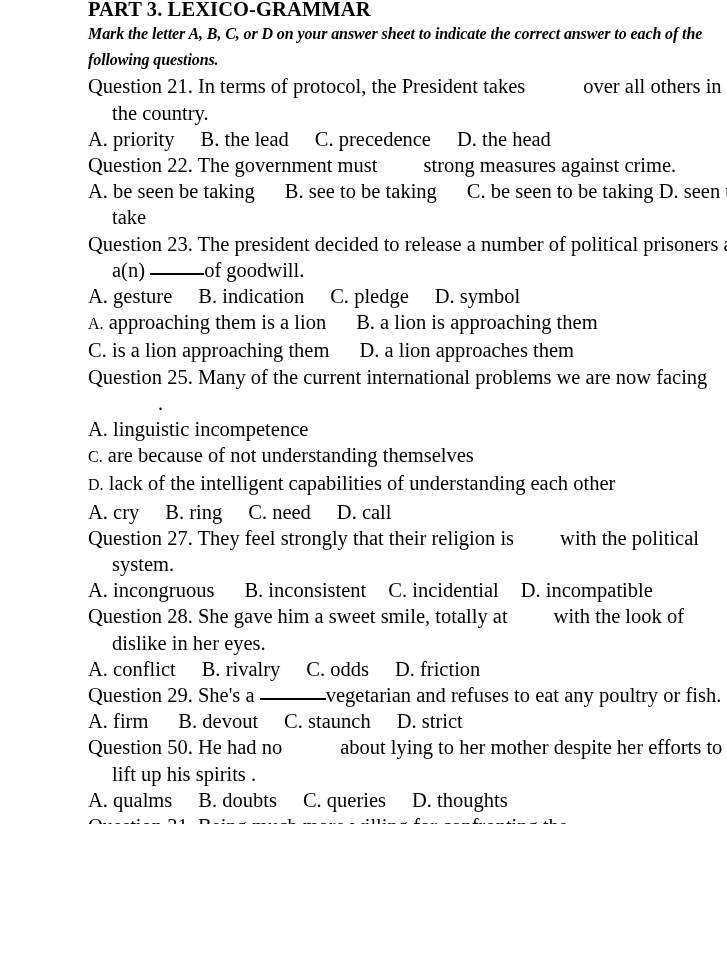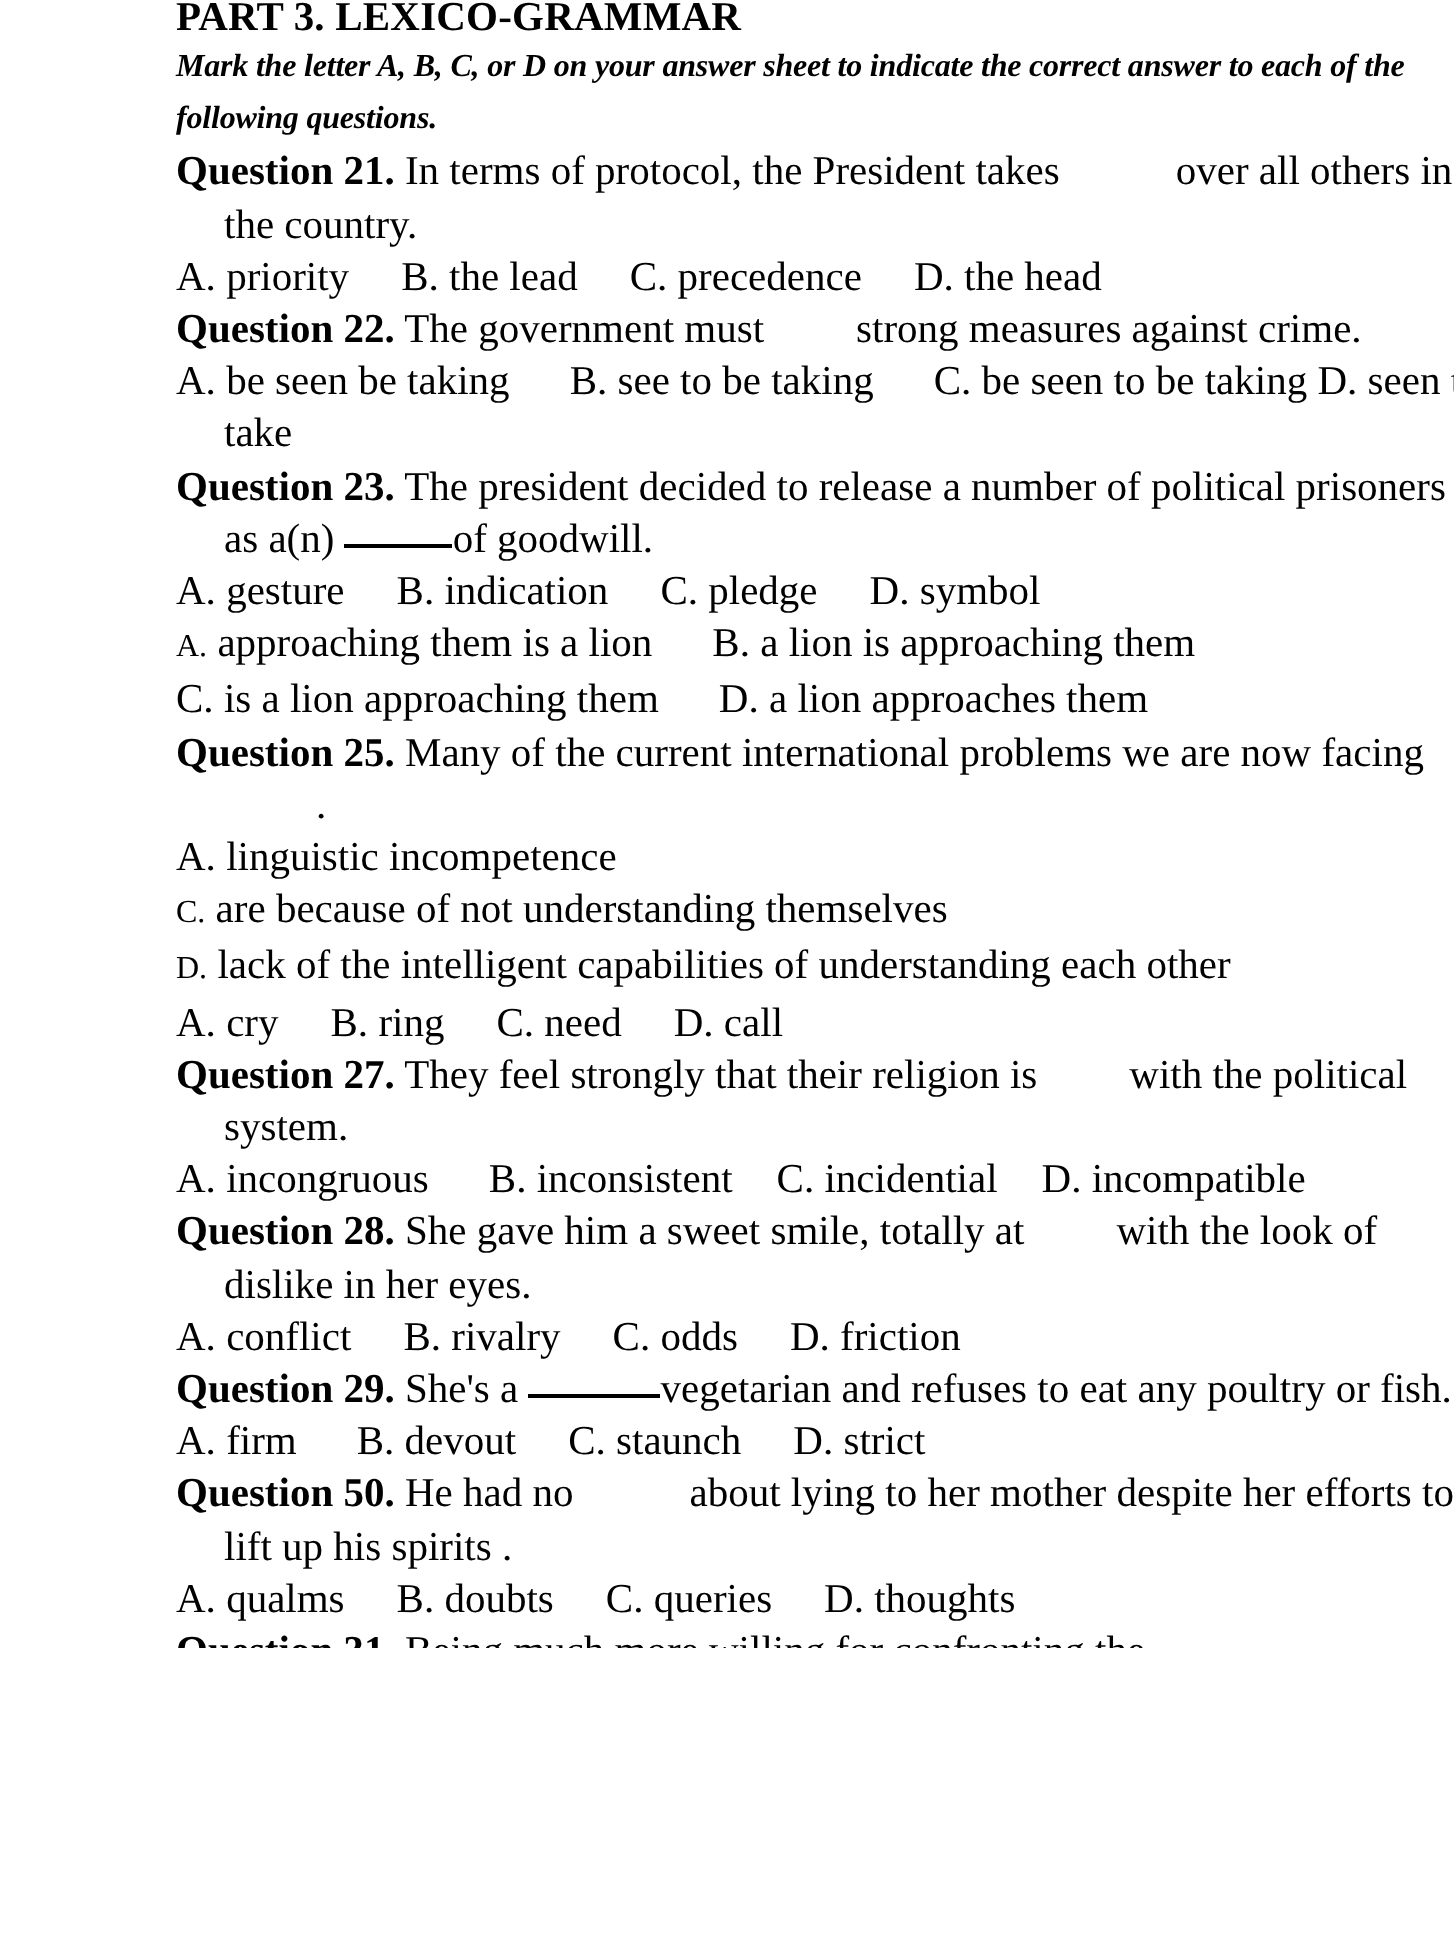--- a/index.html
+++ b/index.html
@@ -50,21 +50,21 @@
 
   
   .q-block {
     font-size: 20.5px;
     line-height: 26.2px;
     padding-left: 24px;
     text-indent: -24px;
     max-width: 660px;
   }
   .q-label {
-    font-weight: bold;
+    font-weight: normal;
   }
 
   
   .opt-line {
     font-size: 20.5px;
     line-height: 26.2px;
     padding-left: 24px;
     text-indent: -24px;
     max-width: 660px;
   }

